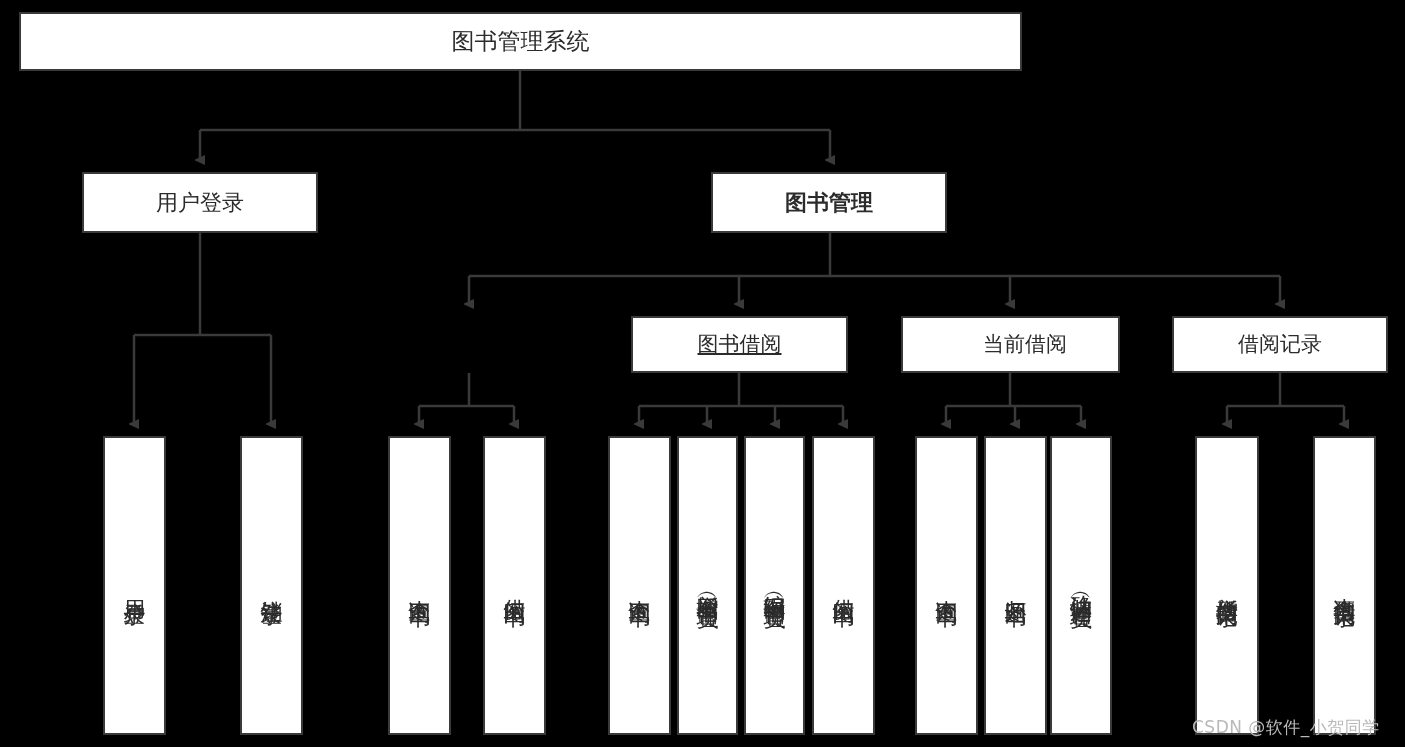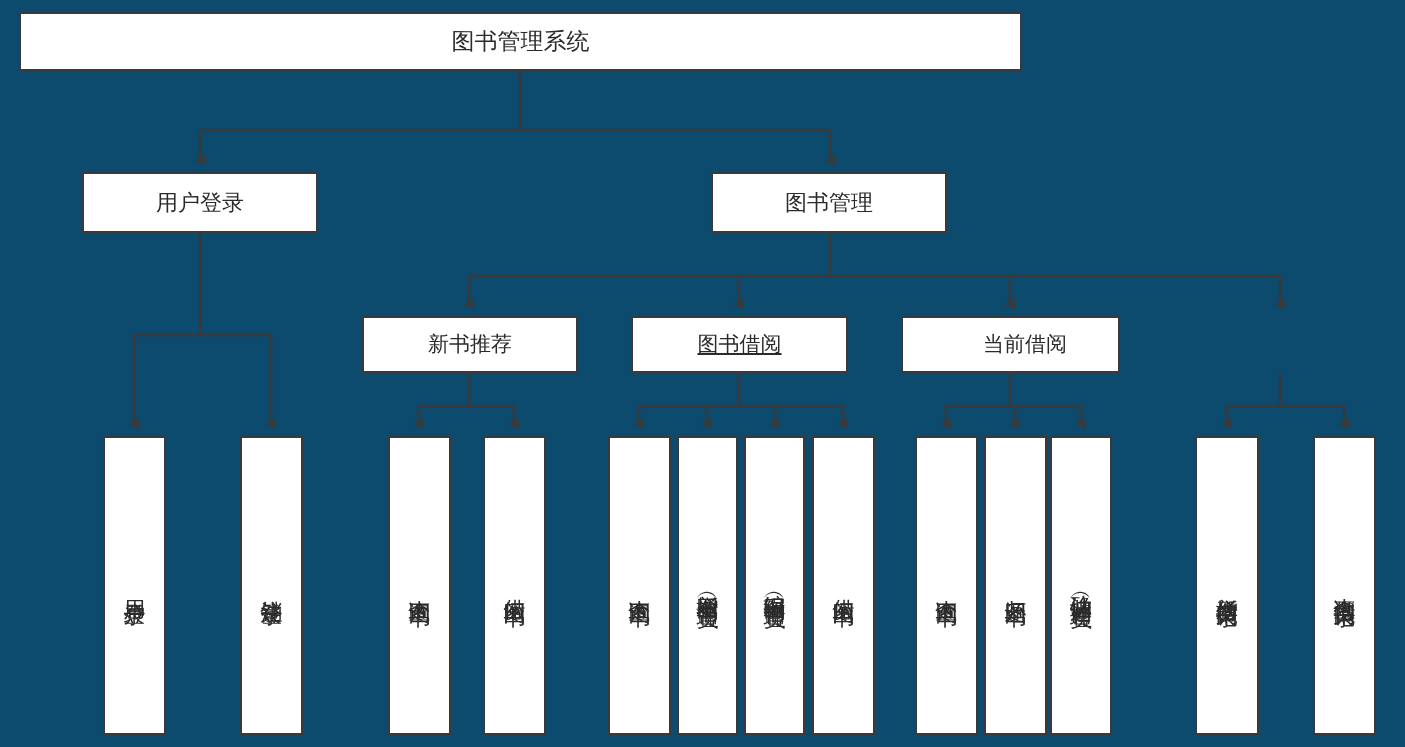--- a/index.html
+++ b/index.html
@@ -7,21 +7,21 @@
     padding: 0;
     background: #ffffff;
   }
   body {
     font-family: "DejaVu Sans", "Liberation Sans", sans-serif;
   }
   #canvas {
     position: relative;
     width: 1405px;
     height: 747px;
-    background: #0c4a6e;
+    background: #000000;
     overflow: hidden;
   }
   #diagram-svg {
     position: absolute;
     left: 0;
     top: 0;
     width: 1405px;
     height: 747px;
   }
   .node-box {
@@ -127,32 +127,32 @@
     </g>
   </svg>
 
   <div class="node-box node-root" style="left: 19px; top: 12px; width: 1003px; height: 59px;">
     <span class="node-label">图书管理系统</span>
   </div>
 
   <div class="node-box node-l1" style="left: 82px; top: 172px; width: 236px; height: 61px;">
     <span class="node-label">用户登录</span>
   </div>
-  <div class="node-box node-l1" style="left: 711px; top: 172px; width: 236px; height: 61px;">
+  <div class="node-box node-l1" style="left: 711px; top: 172px; width: 236px; height: 61px; font-weight: bold;">
     <span class="node-label">图书管理</span>
   </div>
 
-  <div class="node-box node-l2" style="left: 362px; top: 316px; width: 216px; height: 57px;">
-    <span class="node-label">新书推荐</span>
-  </div>
   <div class="node-box node-l2" style="left: 631px; top: 316px; width: 217px; height: 57px; text-decoration: underline;">
     <span class="node-label">图书借阅</span>
   </div>
   <div class="node-box node-l2" style="left: 901px; top: 316px; width: 219px; height: 57px; padding-left: 29px;">
     <span class="node-label">当前借阅</span>
+  </div>
+  <div class="node-box node-l2" style="left: 1172px; top: 316px; width: 216px; height: 57px;">
+    <span class="node-label">借阅记录</span>
   </div>
 
   <div class="node-box node-leaf" style="left: 103px; top: 436px; width: 63px; height: 299px;">
     <span class="node-label">用户登录</span>
   </div>
   <div class="node-box node-leaf" style="left: 240px; top: 436px; width: 63px; height: 299px;">
     <span class="node-label">注销登录</span>
   </div>
   <div class="node-box node-leaf" style="left: 388px; top: 436px; width: 63px; height: 299px;">
     <span class="node-label">查询图书</span>
@@ -181,14 +181,15 @@
   <div class="node-box node-leaf" style="left: 1050px; top: 436px; width: 62px; height: 299px;">
     <span class="node-label">确认归还（管理员）</span>
   </div>
   <div class="node-box node-leaf" style="left: 1195px; top: 436px; width: 64px; height: 299px;">
     <span class="node-label">新增借阅记录</span>
   </div>
   <div class="node-box node-leaf" style="left: 1313px; top: 436px; width: 63px; height: 299px;">
     <span class="node-label">查询借阅记录</span>
   </div>
 
+  <div id="watermark">CSDN @软件_小贺同学</div>
 
 </div>
 
 </body></html>

